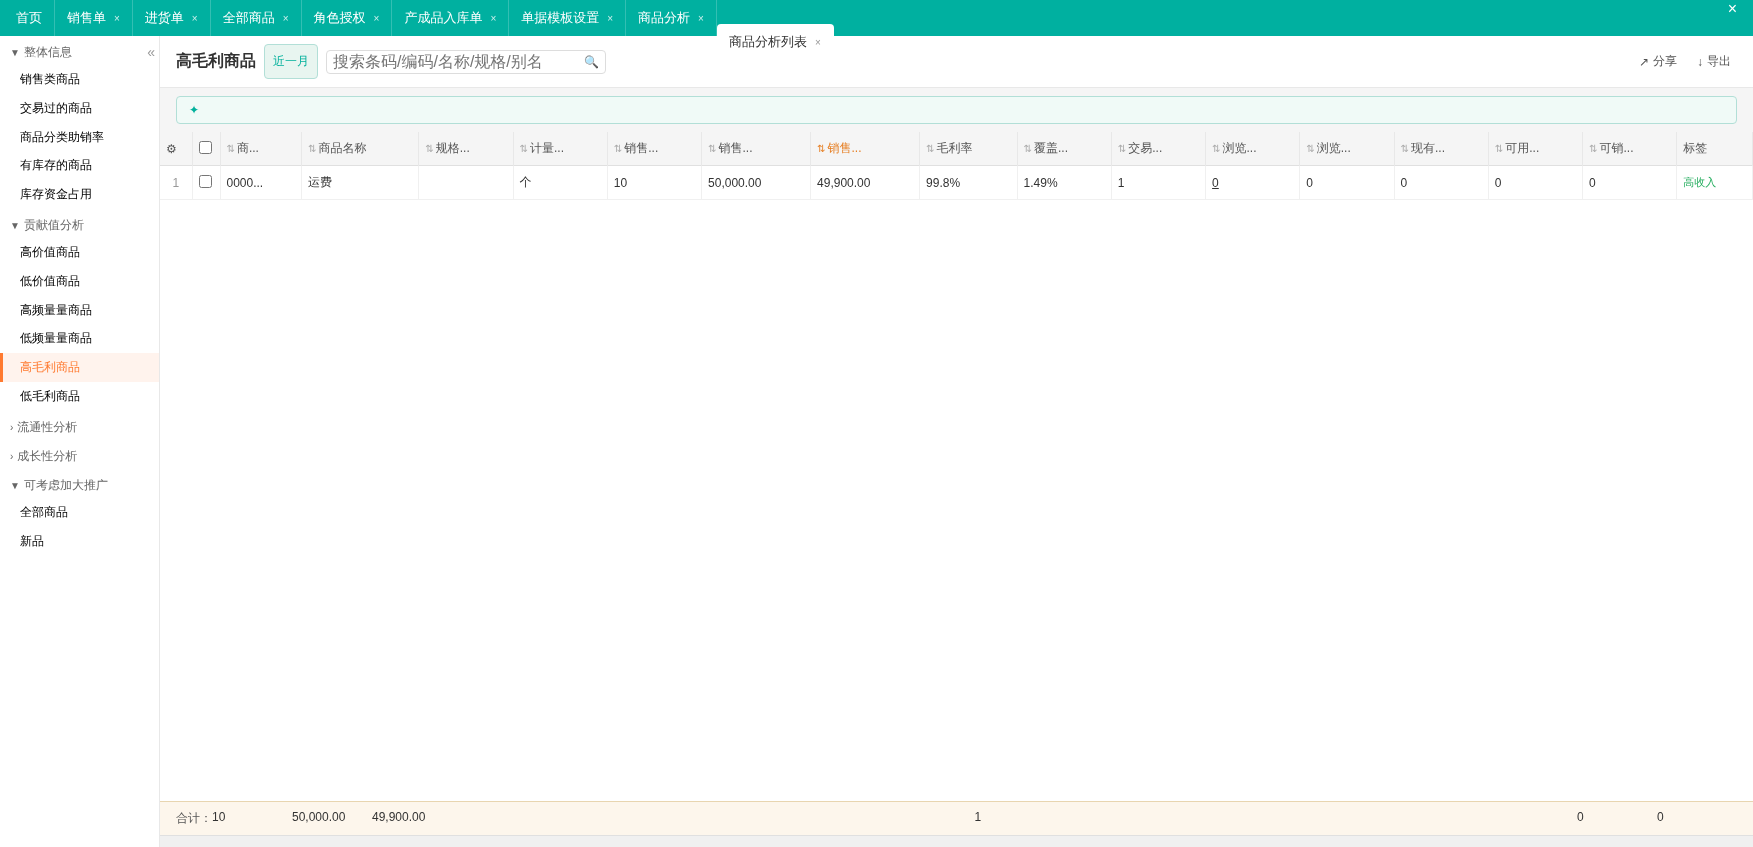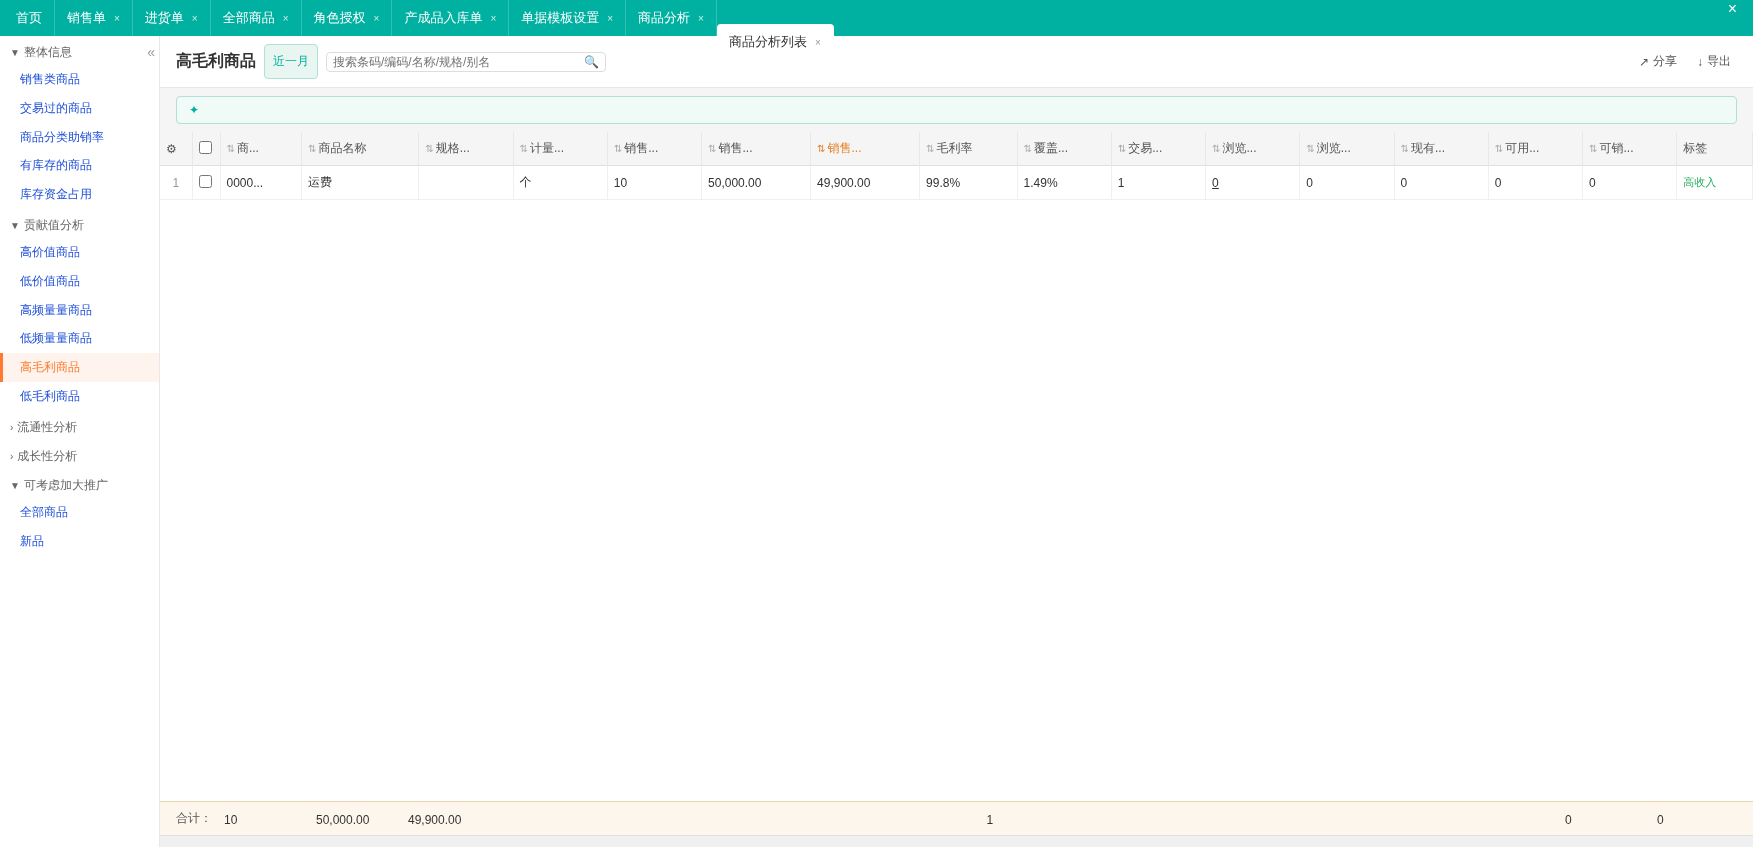--- a/index.html
+++ b/index.html
@@ -65,21 +65,21 @@
       align-items: center;
       padding: 8px 10px 4px 10px;
       color: #666;
       font-size: 12px;
       gap: 4px;
       cursor: pointer;
     }
     .sidebar-group-title .arrow { font-size: 10px; }
     .sidebar-item {
       padding: 6px 10px 6px 20px;
-      color: #1d4ed8;
+      color: #000000;
       cursor: pointer;
       font-size: 12px;
       line-height: 1.4;
     }
     .sidebar-item.active {
       background: #fff3ed;
       color: #ff7a30;
       border-left: 3px solid #ff7a30;
       padding-left: 17px;
     }
@@ -122,21 +122,21 @@
       border: 1px solid #ddd;
       border-radius: 4px;
       padding: 2px 6px;
       background: #fff;
       flex: 1;
       max-width: 280px;
     }
     .search-box input {
       border: none;
       outline: none;
-      font-size: 12px;
+      font-size: 16px;
       width: 100%;
       color: #737373;
     }
     .search-icon { color: #999; cursor: pointer; }
     .header-actions {
       margin-left: auto;
       display: flex;
       gap: 8px;
       align-items: center;
     }
@@ -208,22 +208,22 @@
     .tag-high { color: #27ae60; font-size: 11px; text-align: center; }
     .row-num { color: #999; text-align: center; }
     .underline-link { text-decoration: underline; color: #333; cursor: pointer; }
 
     
     .table-footer {
       background: #fdf6ec;
       border-top: 1px solid #e8d5b0;
       padding: 8px 16px;
       display: flex;
-      align-items: flex-end;
-      gap: 12px;
+      align-items: flex-start;
+      gap: 0;
       font-size: 12px;
       color: #555;
       flex-shrink: 0;
     }
     .footer-label { color: #555; }
     .footer-val { color: #333; min-width: 80px; }
 
     
     .scrollbar-area {
       background: #f0f0f0;

